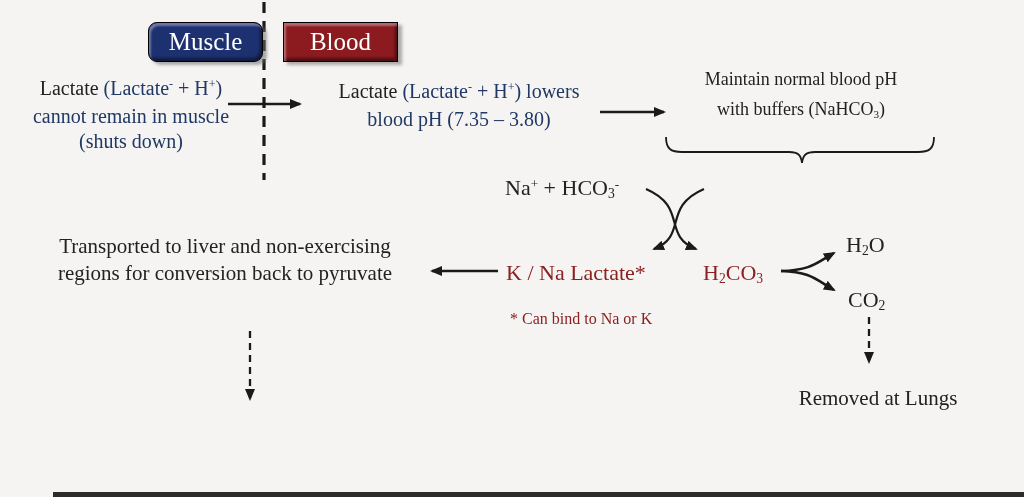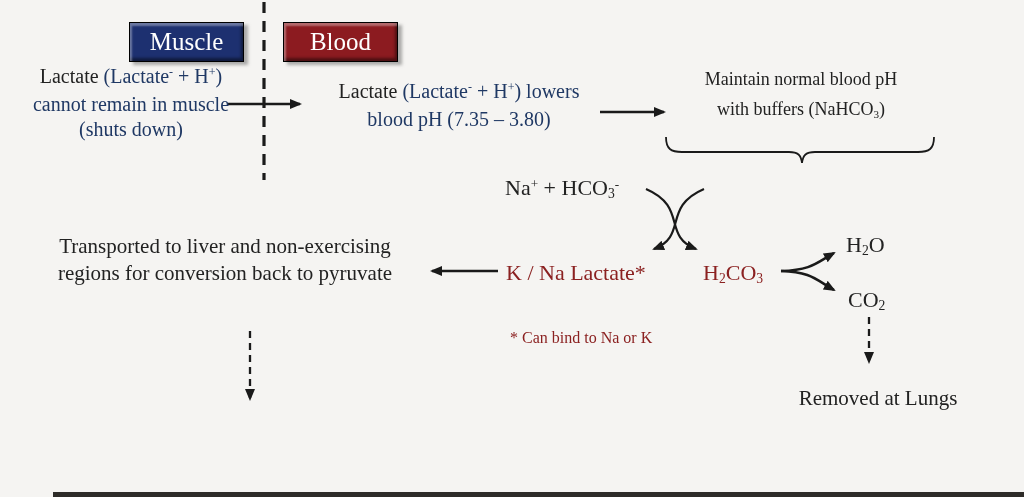--- a/index.html
+++ b/index.html
@@ -22,30 +22,30 @@
   .sup{font-size:60%;position:relative;top:-0.55em;}
   .sub{font-size:62%;position:relative;top:0.25em;}
   .box{
     position:absolute;top:22px;width:113px;height:38px;
     display:flex;align-items:center;justify-content:center;
     color:var(--box_text);font-size:25px;border:1px solid #000;
     box-shadow: inset 2px 3px 2px rgba(255,255,255,0.35),
                 inset -2px -3px 3px rgba(0,0,0,0.45),
                 4px 3px 3px rgba(110,110,110,0.55);
   }
-  .muscle{left:129px;background:var(--muscle_box_fill);}
+  .muscle{left:148px;background:var(--muscle_box_fill);border-radius:9px;}
   .blood{left:283px;background:var(--blood_box_fill);align-items:center;}
-  #left-block{left:0;top:64px;width:262px;}
+  #left-block{left:0;top:76px;width:262px;}
   #mid-block{left:318px;top:79px;width:282px;text-align:center;}
   #right-block{left:662px;top:64px;width:278px;font-size:18px;line-height:30px;}
   #reactant-left{left:505px;top:175px;font-size:22px;text-align:left;}
   #reactant-right{left:730px;top:175px;font-size:22px;text-align:left;}
   #product-left{left:506px;top:260px;font-size:22px;text-align:left;}
   #product-right{left:703px;top:260px;font-size:22px;text-align:left;}
-  #footnote{left:510px;top:325px;font-size:16px;text-align:right;}
+  #footnote{left:510px;top:306px;font-size:16px;text-align:right;}
   #h2o{left:846px;top:232px;font-size:22px;text-align:left;}
   #co2{left:848px;top:287px;font-size:22px;text-align:left;}
   #removed{left:773px;top:378px;width:210px;font-size:21px;margin-top:8px;}
   #transport-block{left:38px;top:233px;width:374px;font-size:21px;line-height:27px;}
   #pyruvate-block{left:113px;top:426px;width:280px;font-size:21px;line-height:26px;}
   #bottom-bar{position:absolute;left:53px;top:492px;width:971px;height:5px;background:var(--bottom_bar);}
 </style>
 </head>
 <body>
 

